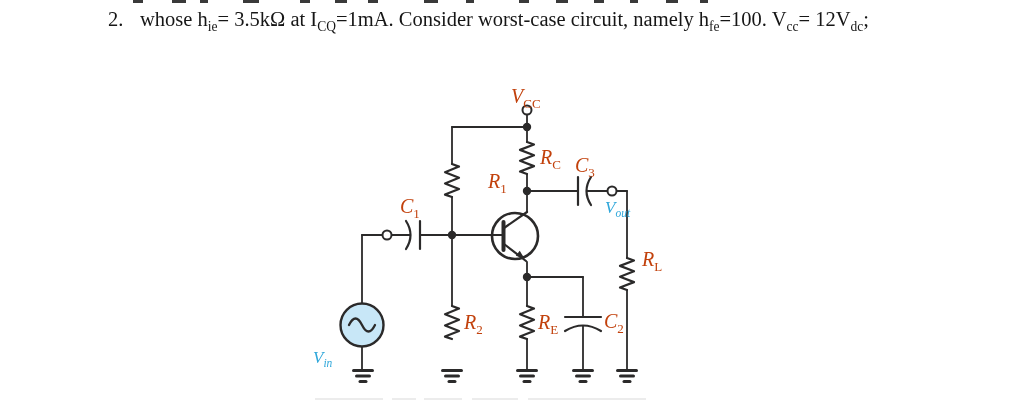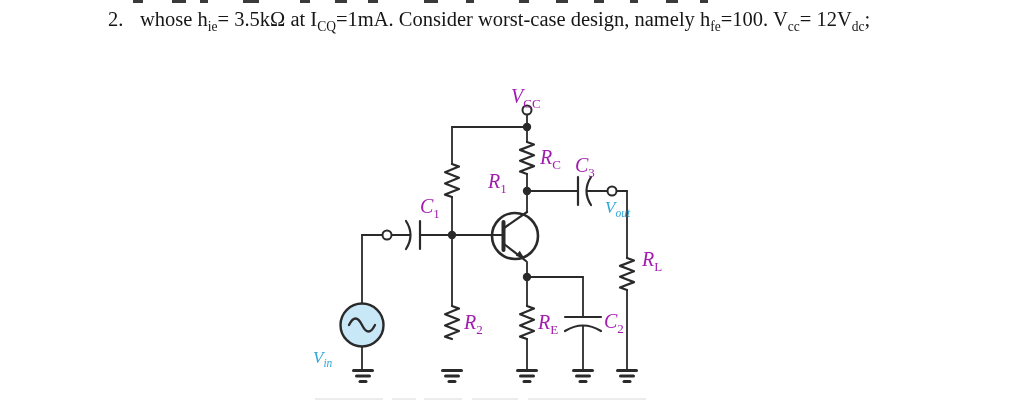--- a/index.html
+++ b/index.html
@@ -15,21 +15,21 @@
   .prob .num { width:32px; flex:0 0 32px; }
   .prob .pline { white-space:nowrap; }
   .prob sub { font-size:0.66em; line-height:0; }
   .prob i { font-style:italic; }
   
   .art-top { position:absolute; top:0; height:3px; background:#3a3a3a; }
   .art-bot { position:absolute; top:398px; height:2px; background:#ececec; }
   
   .cktsvg { position:absolute; left:0; top:0; }
   .clabel {
-    position:absolute; font-style:italic; font-size:20px; color:#a21caf;
+    position:absolute; font-style:italic; font-size:20px; color:#c2410c;
     font-family:"Liberation Serif", serif; white-space:nowrap;
   }
   .clabel sub { font-size:13px; font-style:normal; line-height:0; }
   .clabel.accent { color:#2fa7da; font-size:17px;margin-top:35px; }
   .clabel.accent sub { font-style:italic; font-size:11.5px; }
 </style>
 </head>
 <body>
 
 <div class="stage">
@@ -53,21 +53,21 @@
     <div class="art-bot" style="left:315px;width:68px"></div>
     <div class="art-bot" style="left:392px;width:24px"></div>
     <div class="art-bot" style="left:424px;width:38px"></div>
     <div class="art-bot" style="left:472px;width:46px"></div>
     <div class="art-bot" style="left:528px;width:118px"></div>
   </div>
 
   <div class="prob">
     <div class="num">2.</div>
     <div>
-      <div class="pline"><span>whose h</span><sub>ie</sub><span>= 3.5kΩ at I</span><sub>CQ</sub><span>=1mA. Consider worst-case design, namely h</span><sub>fe</sub><span>=100. V</span><sub>cc</sub><span>= 12V</span><sub>dc</sub><span>;</span></div>
+      <div class="pline"><span>whose h</span><sub>ie</sub><span>= 3.5kΩ at I</span><sub>CQ</sub><span>=1mA. Consider worst-case circuit, namely h</span><sub>fe</sub><span>=100. V</span><sub>cc</sub><span>= 12V</span><sub>dc</sub><span>;</span></div>
     </div>
   </div>
 
   <svg class="cktsvg" width="1031" height="413" viewBox="0 0 1031 413" stroke-linecap="round" stroke-linejoin="round">
 
     <g stroke="#2b2a2a" stroke-width="1.8">
       <line x1="527" y1="115" x2="527" y2="142"></line>
       <line x1="452" y1="127" x2="527" y2="127"></line>
       <line x1="452" y1="127" x2="452" y2="164"></line>
       <line x1="452" y1="197" x2="452" y2="306"></line>
@@ -176,20 +176,20 @@
           <line x1="624" y1="381.5" x2="630" y2="381.5"></line>
       </g>
     </g>
   </svg>
 
   <span class="clabel" style="left:511px;top:85px"><span>V</span><sub>CC</sub></span>
   <span class="clabel" style="left:488px;top:170px"><span>R</span><sub>1</sub></span>
   <span class="clabel" style="left:540px;top:146px"><span>R</span><sub>C</sub></span>
   <span class="clabel" style="left:575px;top:154px"><span>C</span><sub>3</sub></span>
   <span class="clabel accent" style="left:605px;top:163px"><span>V</span><sub>out</sub></span>
-  <span class="clabel" style="left:420px;top:195px"><span>C</span><sub>1</sub></span>
+  <span class="clabel" style="left:400px;top:195px"><span>C</span><sub>1</sub></span>
   <span class="clabel" style="left:642px;top:248px"><span>R</span><sub>L</sub></span>
   <span class="clabel" style="left:464px;top:311px"><span>R</span><sub>2</sub></span>
   <span class="clabel" style="left:538px;top:311px"><span>R</span><sub>E</sub></span>
   <span class="clabel" style="left:604px;top:310px"><span>C</span><sub>2</sub></span>
   <span class="clabel accent" style="left:313px;top:313px"><span>V</span><sub>in</sub></span>
 
 </div>
 
 </body></html>

